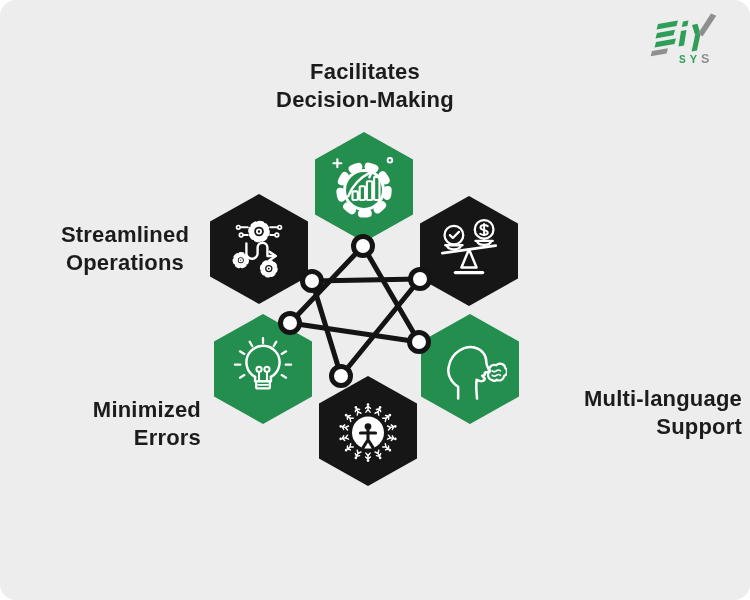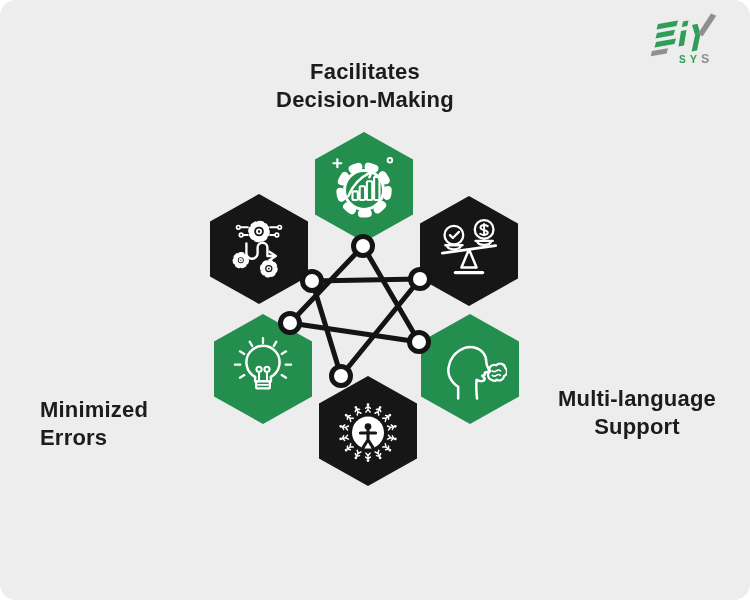--- a/index.html
+++ b/index.html
@@ -23,22 +23,22 @@
   .hex-bottom{left:319px;top:376px;}
   .net{position:absolute;left:0;top:0;z-index:5;pointer-events:none;}
   .hex{z-index:2;}
   .label{
     position:absolute;z-index:6;font-size:22px;line-height:28px;font-weight:700;
     letter-spacing:.2px;white-space:pre-line;
   }
   .label-top{left:215px;top:58px;width:300px;text-align:center;}
   .label-streamlined{left:45px;top:221px;width:160px;text-align:center;}
   .label-access{left:532px;top:220px;width:180px;text-align:left;}
-  .label-minimized{left:40px;top:396px;width:161px;}
-  .label-multilang{left:532px;top:385px;width:210px;text-align:center;}
+  .label-minimized{left:40px;top:396px;width:161px;text-align:right;}
+  .label-multilang{left:532px;top:385px;width:210px;text-align:right;}
   .label-dataprot{left:268px;top:487px;width:200px;text-align:center;}
   .logo{position:absolute;left:648px;top:10px;width:76px;height:66px;z-index:6;}
   .logo-sub{
     position:absolute;left:679px;top:52px;width:46px;display:flex;align-items:baseline;
     gap:3px;font-weight:700;letter-spacing:1px;
   }
   .logo-sub .s1{font-size:10px;color:#2f9e58;}
   .logo-sub .s2{font-size:11px;color:#2f9e58;}
   .logo-sub .s3{font-size:12.5px;color:#8f8f8f;}
   svg{display:block;}
@@ -186,18 +186,20 @@
       <circle cx="312" cy="281" r="9.5"></circle>
       <circle cx="420" cy="279" r="9.5"></circle>
       <circle cx="290" cy="323" r="9.5"></circle>
       <circle cx="419" cy="342" r="9.5"></circle>
       <circle cx="341" cy="376" r="9.5"></circle>
     </g>
   </svg>
 
   <div class="label label-top">Facilitates
 Decision-Making</div>
+  <div class="label label-streamlined">Streamlined
+Operations</div>
   <div class="label label-minimized">Minimized
 Errors</div>
   <div class="label label-multilang">Multi-language
 Support</div>
 
 </div>
 
 </body></html>

